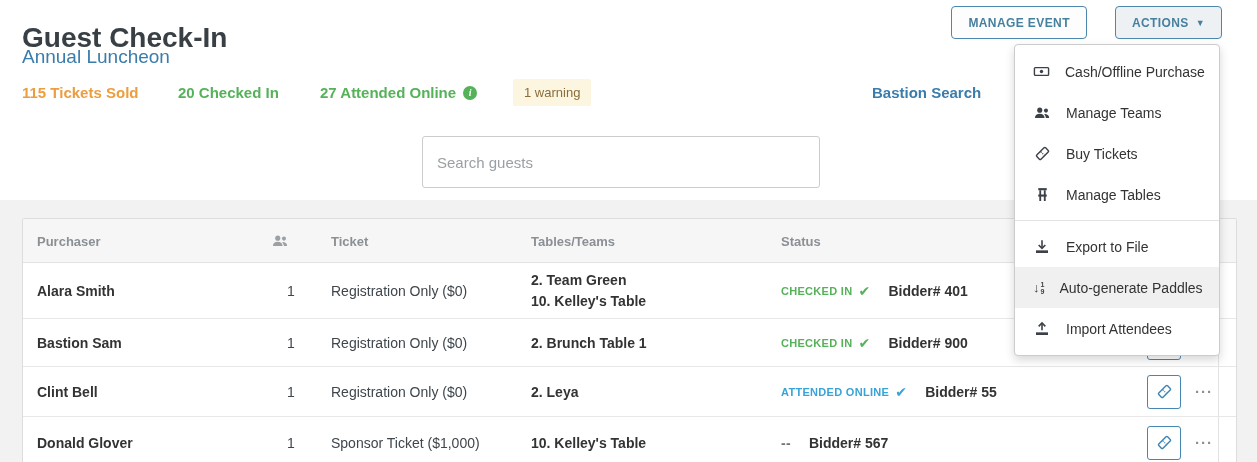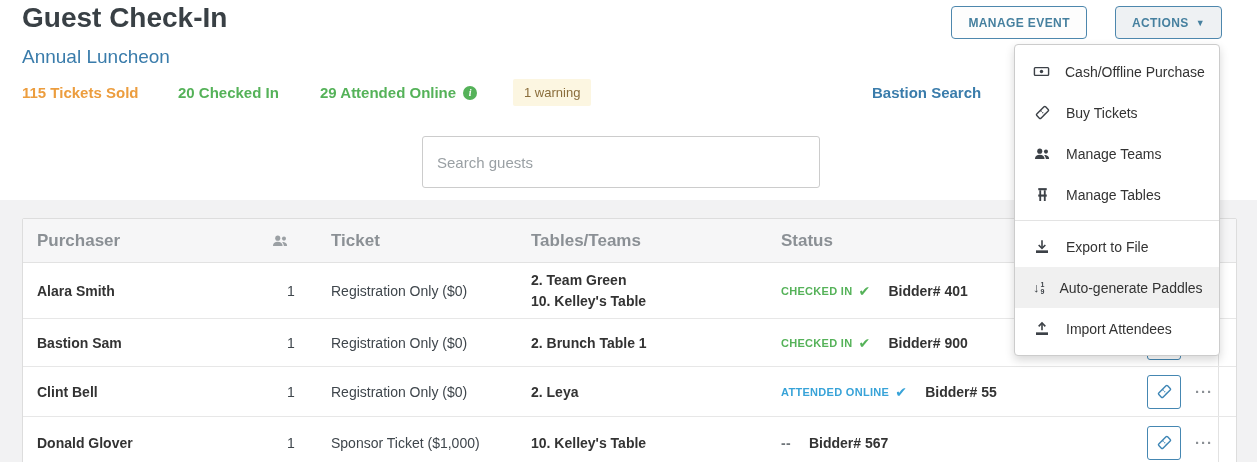--- a/index.html
+++ b/index.html
@@ -4,21 +4,21 @@
 <style>
   * { margin:0; padding:0; box-sizing:border-box; }
   html,body { width:1257px; height:462px; overflow:hidden; }
   body {
     font-family:"Liberation Sans","DejaVu Sans",sans-serif;
     background:#fff; color:#3b4146; position:relative;
   }
   .gray-band { position:absolute; left:0; top:200px; right:0; bottom:0; background:#f2f2f3; }
 
   
-  .page-title { position:absolute; left:22px; top:2px; font-size:28px; font-weight:700; color:#394045; }
+  .page-title { position:absolute; left:22px; top:22px; font-size:28px; font-weight:700; color:#394045; }
   .subtitle { position:absolute; left:22px; top:46px; font-size:19px; color:#3a7cab; cursor:pointer; }
 
   .top-buttons { position:absolute; top:6px; right:35px; display:flex; gap:28px; }
   .btn {
     height:33px; padding:0 16px; background:#fdfdfd; border:1px solid #4d87ad; border-radius:4px;
     color:#46809f; font-family:inherit; font-size:12px; font-weight:700; letter-spacing:.4px; cursor:pointer;
     display:flex; align-items:center; gap:7px;
   }
   .btn.active { background:#eef1f3; }
   .caret { font-size:9px; line-height:1; transform:translateY(1px); }
@@ -46,21 +46,21 @@
     background:#fff; outline:none;
   }
   .search-input::placeholder { color:#9aa0a4; }
 
   
   .guest-table {
     position:absolute; left:22px; top:218px; width:1215px; height:300px;
     background:#fff; border:1px solid #ddd; border-radius:2px;
   }
   .t-header { height:44px; background:#f6f6f7; border-bottom:1px solid #e2e2e2; position:relative;
-    font-size:17px; font-weight:700; color:#8b9095; }
+    font-size:13px; font-weight:700; color:#8b9095; }
   .t-row { position:relative; border-bottom:1px solid #e7e7e7; background:#fff; }
   .col-purchaser { position:absolute; left:14px; top:50%; transform:translateY(-50%); }
   .col-qty { position:absolute; left:248px; width:40px; text-align:center; top:50%; transform:translateY(-50%); }
   .col-ticket { position:absolute; left:308px; top:50%; transform:translateY(-50%); }
   .col-tables { position:absolute; left:508px; top:50%; transform:translateY(-50%); }
   .col-status { position:absolute; left:758px; top:50%; transform:translateY(-50%); display:flex; align-items:center; gap:18px; white-space:nowrap; }
   .col-actions { position:absolute; left:1124px; top:50%; transform:translateY(-50%); display:flex; align-items:center; gap:14px; }
   .col-sep { position:absolute; right:17px; top:0; bottom:0; border-left:1px solid #e2e2e2; }
 
   .t-row .col-purchaser { font-size:14px; font-weight:700; color:#333; }
@@ -112,21 +112,21 @@
   </button>
   <button class="btn active">
     <span>ACTIONS</span>
     <span class="caret">▼</span>
   </button>
 </div>
 
 <div class="stat stat-tickets">115 Tickets Sold</div>
 <div class="stat stat-checked">20 Checked In</div>
 <div class="stat stat-attended">
-  <span>29 Attended Online</span>
+  <span>27 Attended Online</span>
   <span class="info-icon">i</span>
 </div>
 <div class="warning-badge">1 warning</div>
 <div class="advanced-search">Bastion Search</div>
 
 <input class="search-input" type="text" placeholder="Search guests" style="">
 
 <div class="guest-table">
   <div class="t-header">
     <span class="col-purchaser">Purchaser</span>
@@ -268,42 +268,42 @@
       <span class="icon">
         <svg width="17" height="17" viewBox="0 0 24 24">
           <rect x="2" y="6.5" width="20" height="11" rx="1.2" fill="none" stroke="currentColor" stroke-width="2"></rect>
           <circle cx="12" cy="12" r="2.4" fill="currentColor"></circle>
         </svg>
       </span>
       <span>Cash/Offline Purchase</span>
     </div>
     <div class="menu-item">
       <span class="icon">
+        <svg width="18" height="16" viewBox="0 0 24 20">
+          <circle cx="9" cy="6.2" r="3.4" fill="currentColor"></circle>
+          <path d="M2.6 16.5c0-3.4 2.9-5.4 6.4-5.4s6.4 2 6.4 5.4z" fill="currentColor"></path>
+          <circle cx="17.3" cy="6.8" r="2.7" fill="currentColor"></circle>
+          <path d="M16.6 11.4c2.9.3 4.9 2.2 4.9 5.1h-4.3c-.3-2.1-1.2-3.8-2.6-4.7z" fill="currentColor"></path>
+        </svg>
+      </span>
+      <span>Manage Teams</span>
+    </div>
+    <div class="menu-item">
+      <span class="icon">
         <svg width="17" height="17" viewBox="0 0 24 24">
           <g transform="rotate(-45 12 12)">
             <rect x="3.2" y="7.8" width="17.6" height="8.4" rx="1.6" fill="none" stroke="currentColor" stroke-width="2"></rect>
             <line x1="12" y1="8.5" x2="12" y2="15.5" stroke="currentColor" stroke-width="1.6" stroke-dasharray="1.6 1.6"></line>
           </g>
         </svg>
       </span>
       <span>Buy Tickets</span>
     </div>
     <div class="menu-item">
       <span class="icon">
-        <svg width="18" height="16" viewBox="0 0 24 20">
-          <circle cx="9" cy="6.2" r="3.4" fill="currentColor"></circle>
-          <path d="M2.6 16.5c0-3.4 2.9-5.4 6.4-5.4s6.4 2 6.4 5.4z" fill="currentColor"></path>
-          <circle cx="17.3" cy="6.8" r="2.7" fill="currentColor"></circle>
-          <path d="M16.6 11.4c2.9.3 4.9 2.2 4.9 5.1h-4.3c-.3-2.1-1.2-3.8-2.6-4.7z" fill="currentColor"></path>
-        </svg>
-      </span>
-      <span>Manage Teams</span>
-    </div>
-    <div class="menu-item">
-      <span class="icon">
         <svg width="15" height="17" viewBox="0 0 20 24">
           <path d="M4 3h12v3H4z" fill="currentColor"></path>
           <path d="M5.5 6h2.6v15H5.5zM11.9 6h2.6v15h-2.6z" fill="currentColor"></path>
           <path d="M4 12h12v3H4z" fill="currentColor"></path>
         </svg>
       </span>
       <span>Manage Tables</span>
     </div>
     <div class="menu-divider"></div>
     <div class="menu-item">

